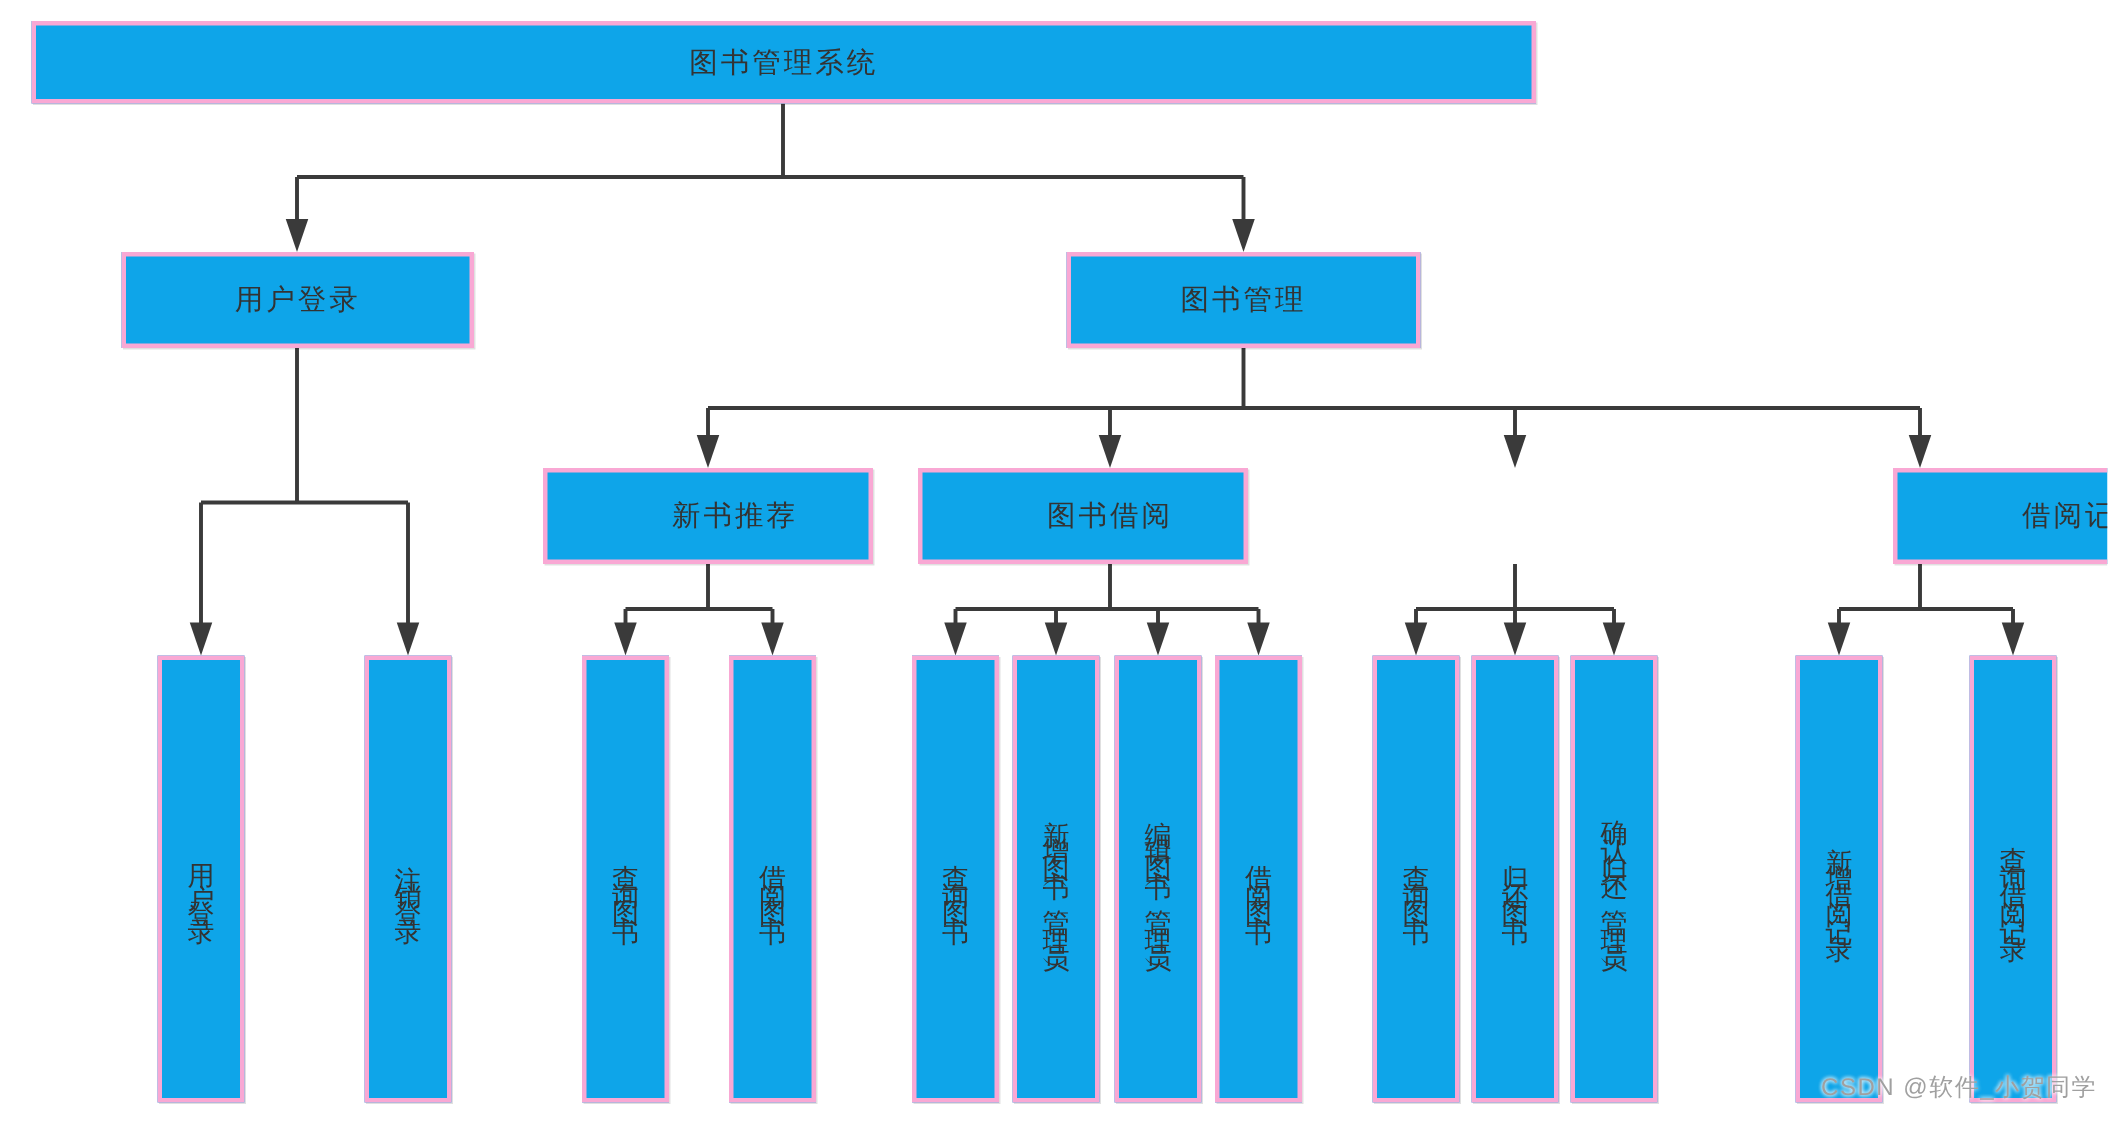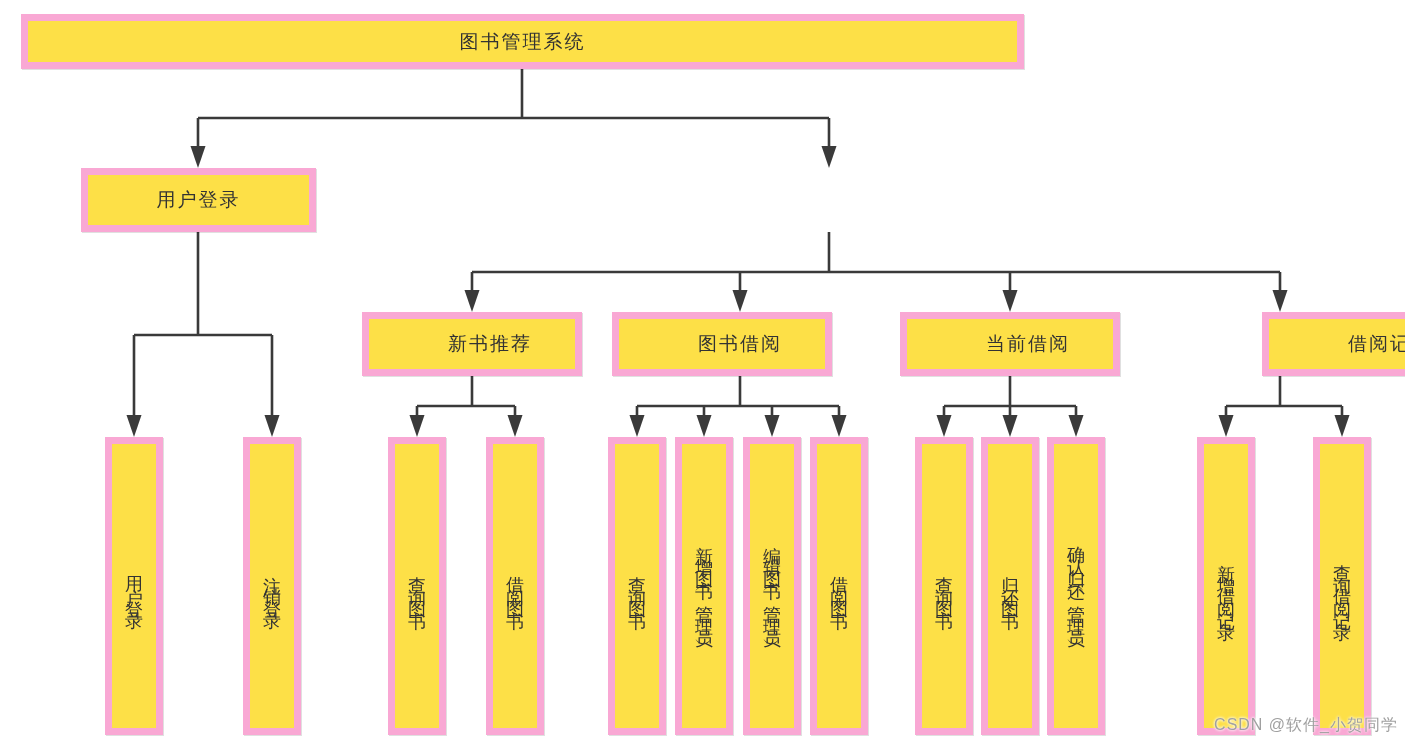--- a/index.html
+++ b/index.html
@@ -12,22 +12,22 @@
     overflow: hidden;
   }
   .connectors {
     position: absolute;
     left: 0; top: 0;
     width: 1405px; height: 747px;
   }
   .node {
     position: absolute;
     box-sizing: border-box;
-    border: 7px solid #f9a8d4;
-    background: #fde047;
+    border: 3px solid #f9a8d4;
+    background: #0ea5e9;
     display: flex;
     align-items: center;
     justify-content: center;
     color: #333333;
     box-shadow: 1px 1px 0 rgba(0,0,0,0.12);
   }
   .hlabel {
     font-size: 19px;
     letter-spacing: 2px;
     white-space: nowrap;
@@ -123,29 +123,29 @@
     </g>
   </svg>
 
   <div class="node n-root">
     <span class="hlabel">图书管理系统</span>
   </div>
 
   <div class="node n-login">
     <span class="hlabel">用户登录</span>
   </div>
+  <div class="node n-mgmt">
+    <span class="hlabel">图书管理</span>
+  </div>
 
   <div class="node lvl3 n-rec">
     <span class="hlabel">新书推荐</span>
   </div>
   <div class="node lvl3 n-borrow">
     <span class="hlabel">图书借阅</span>
-  </div>
-  <div class="node lvl3 n-cur">
-    <span class="hlabel">当前借阅</span>
   </div>
   <div class="node lvl3 n-log">
     <span class="hlabel">借阅记录</span>
   </div>
 
   <div class="node leaf lf-0">
     <span class="vlabel">用户登录</span>
   </div>
   <div class="node leaf lf-1">
     <span class="vlabel">注销登录</span>

